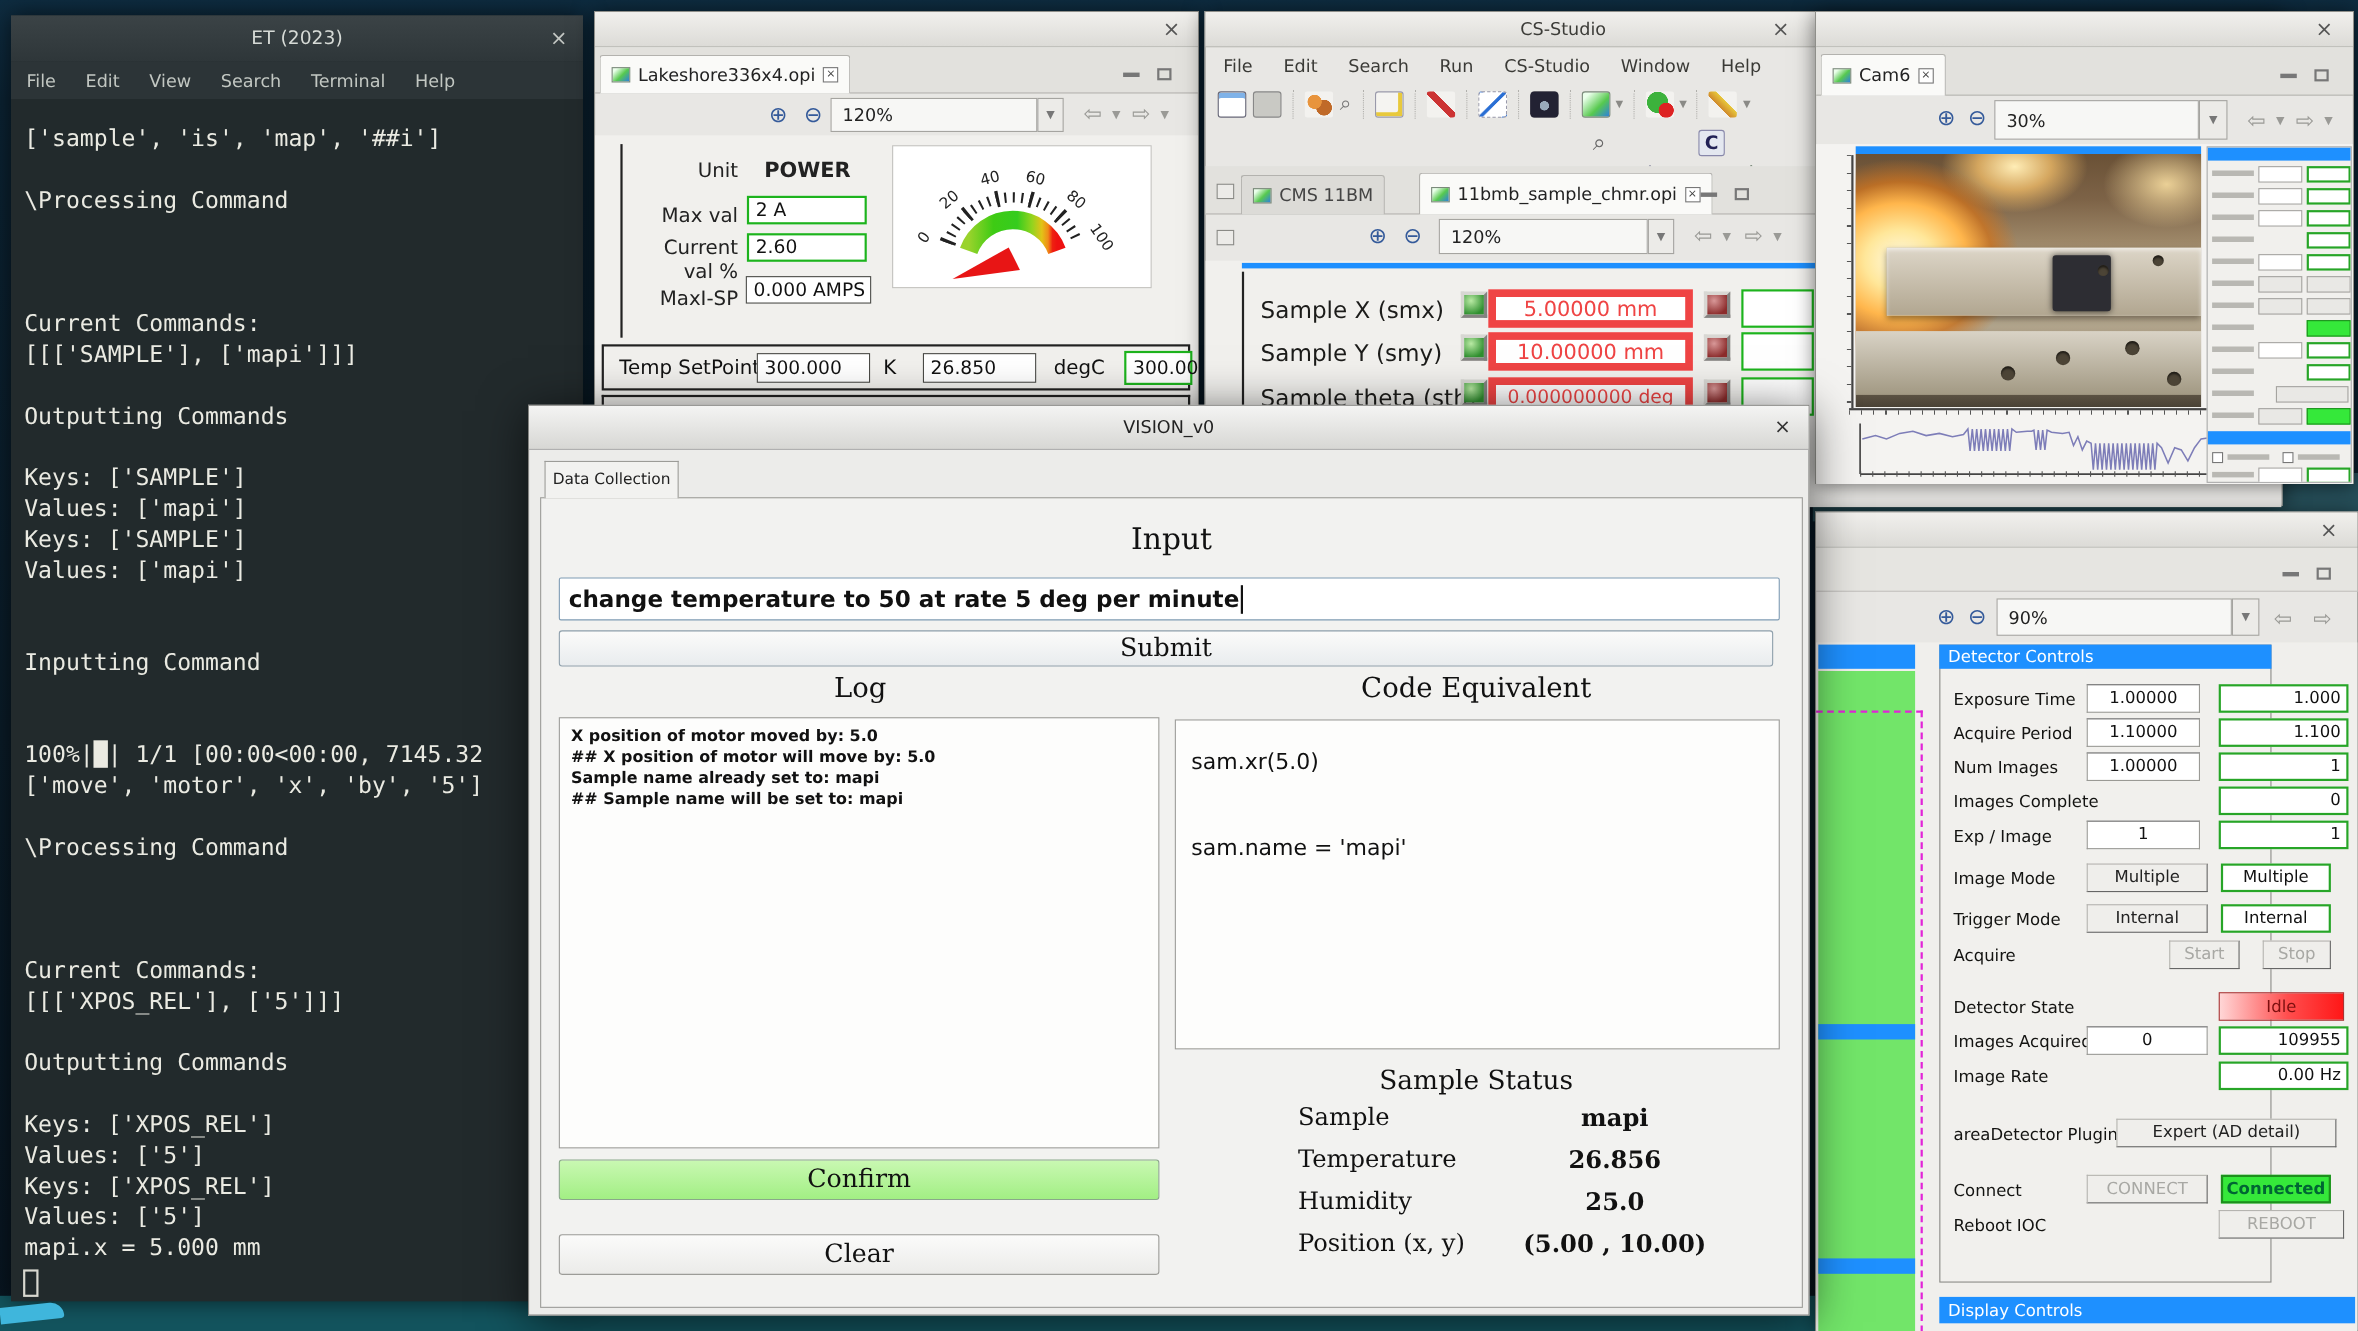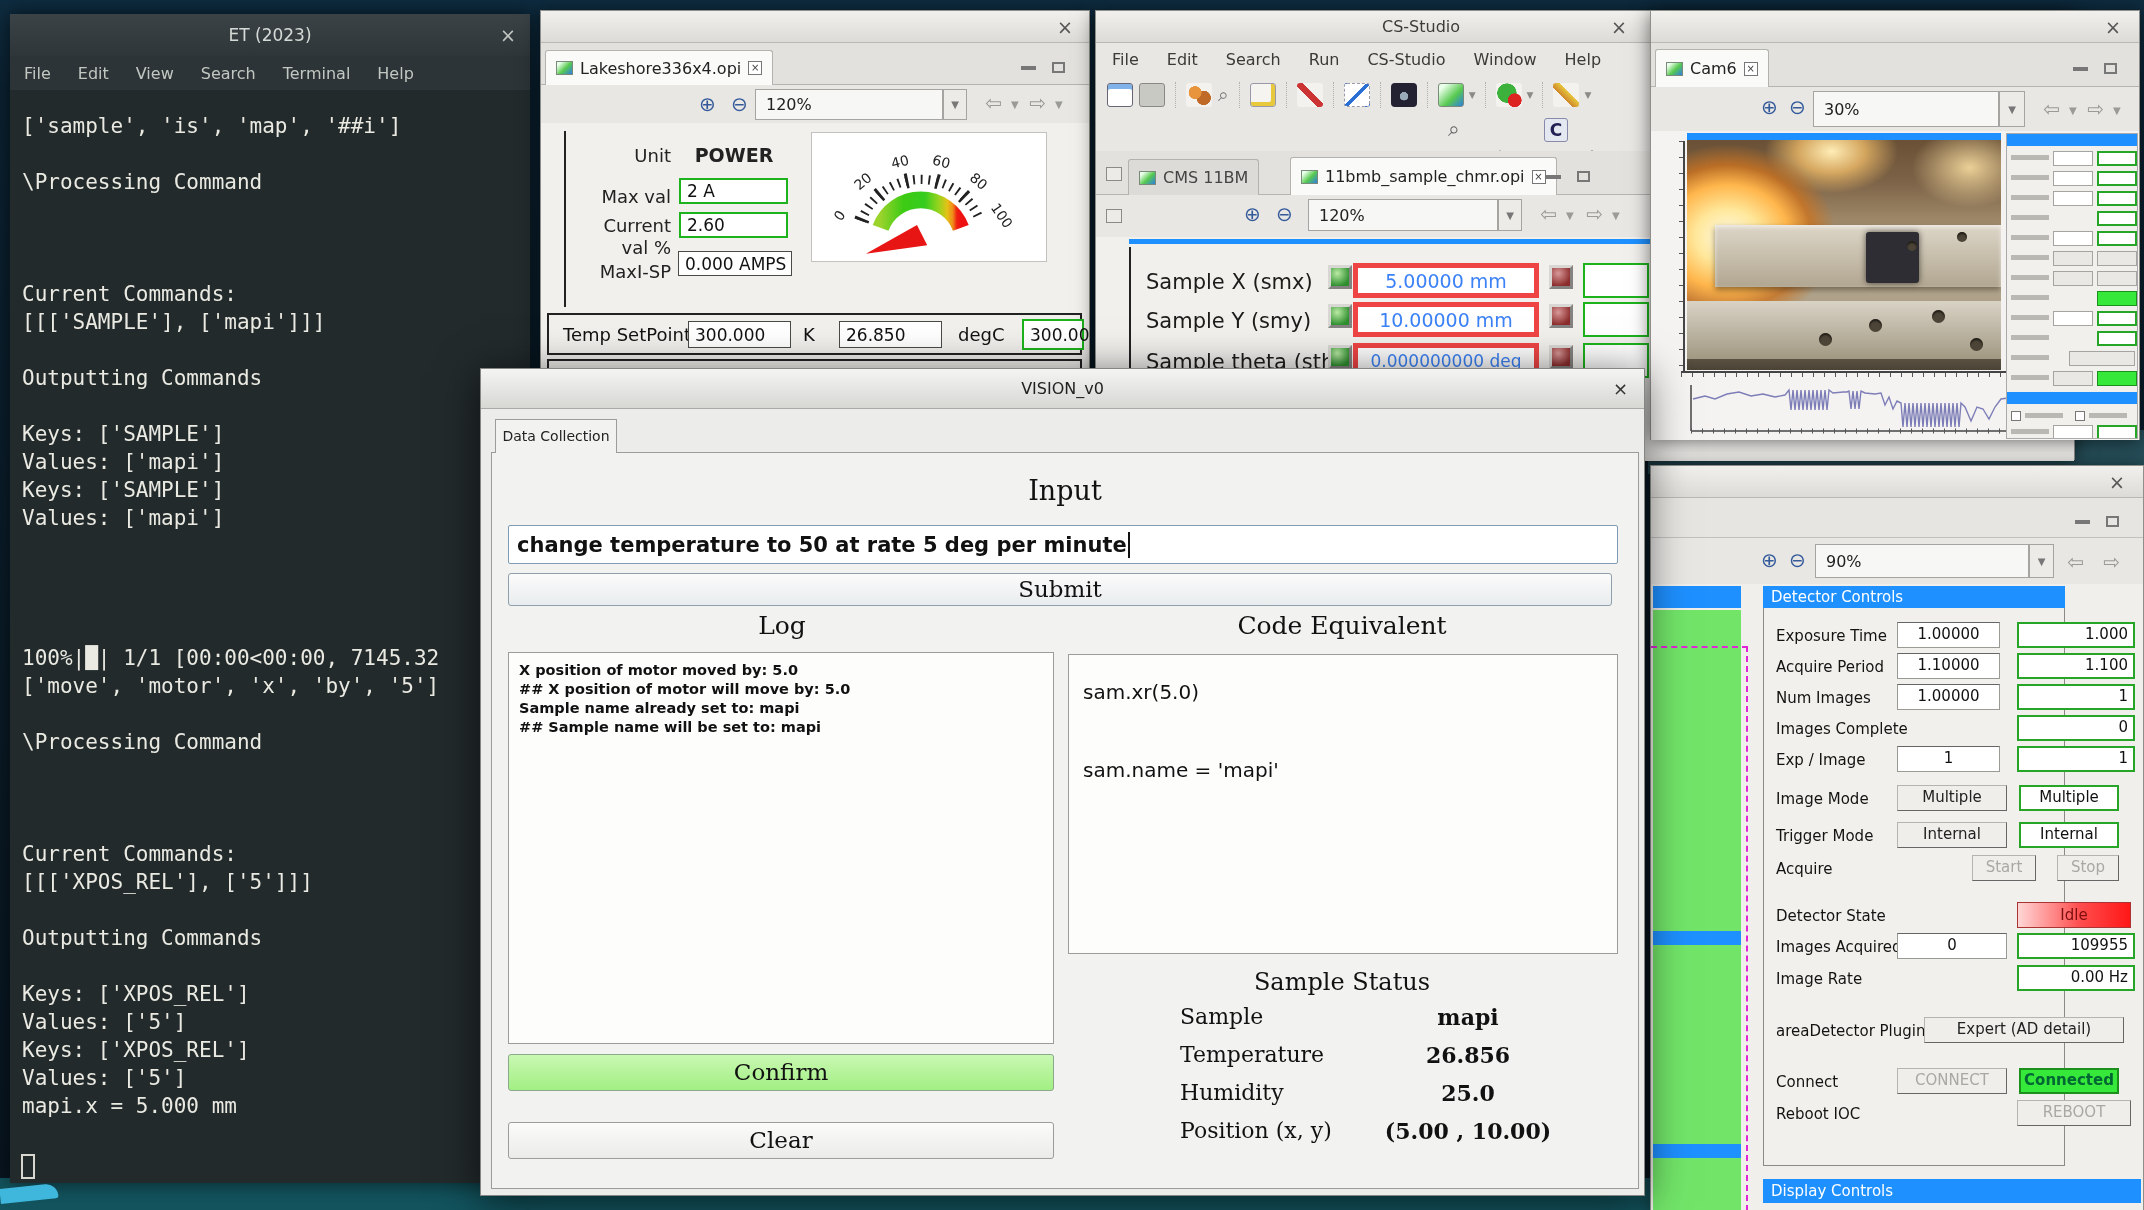--- a/index.html
+++ b/index.html
@@ -49,21 +49,21 @@
 
 .cs-menubar{position:absolute;left:0;top:32px;height:32px;display:flex;align-items:center;padding-left:16px;gap:28px}
 .cmenu-item{font-size:16px;color:#3a3a36}
 .cs-toolbar{position:absolute;left:8px;top:66px;height:36px;display:flex;align-items:center}
 .ticon{width:26px;height:24px;border-radius:3px;position:relative;margin:0 3px}
 .caret{font-size:9px;color:#8a8a86;margin:0 2px}
 .bigline{position:absolute;background:#1e90ff}
 .led{position:absolute;width:24px;height:24px;border:3px outset #d8d7d3}
 .led.green{background:radial-gradient(circle at 35% 30%,#b9eaa4,#2f8f2f 75%)}
 .led.red{background:radial-gradient(circle at 35% 30%,#d89898,#8c2c2c 75%)}
-.csfld{position:absolute;background:#fff;border:5px solid #ef4444;font-size:19px;color:#3b82f6;display:flex;align-items:center;justify-content:center}
+.csfld{position:absolute;background:#fff;border:7px solid #ef4444;font-size:19px;color:#ef4444;display:flex;align-items:center;justify-content:center}
 .csgrn{position:absolute;background:#fff;border:2px solid #1db31d}
 .cs-label{position:absolute;font-size:21px;font-weight:normal;color:#1c1c1a}
 .viewico{position:absolute;width:16px;height:14px;border:1px solid #8a8a86;background:#ecebe8}
 
 
 .camimg{position:absolute;overflow:hidden;
  background:
   radial-gradient(ellipse 135px 115px at 13% 42%,#fffbe6 0%,#ffe79a 24%,#ffb64c 45%,rgba(205,115,30,.78) 62%,rgba(90,50,18,0) 80%),
   radial-gradient(ellipse 95px 60px at 46% 5%,#ffedb6 0%,rgba(255,200,110,.7) 35%,rgba(140,80,25,0) 70%),
   radial-gradient(ellipse 80px 55px at 90% 12%,rgba(255,228,165,.85),rgba(140,90,30,0) 72%),
@@ -173,20 +173,21 @@
         <div class="tline">[[['SAMPLE'], ['mapi']]]</div>
         <div class="tline"></div>
         <div class="tline">Outputting Commands</div>
         <div class="tline"></div>
         <div class="tline">Keys: ['SAMPLE']</div>
         <div class="tline">Values: ['mapi']</div>
         <div class="tline">Keys: ['SAMPLE']</div>
         <div class="tline">Values: ['mapi']</div>
         <div class="tline"></div>
         <div class="tline"></div>
+        <div class="tline">Inputting Command</div>
         <div class="tline"></div>
         <div class="tline"></div>
         <div class="tline">100%|█| 1/1 [00:00&lt;00:00, 7145.32</div>
         <div class="tline">['move', 'motor', 'x', 'by', '5']</div>
         <div class="tline"></div>
         <div class="tline">\Processing Command</div>
         <div class="tline"></div>
         <div class="tline"></div>
         <div class="tline"></div>
         <div class="tline">Current Commands:</div>

